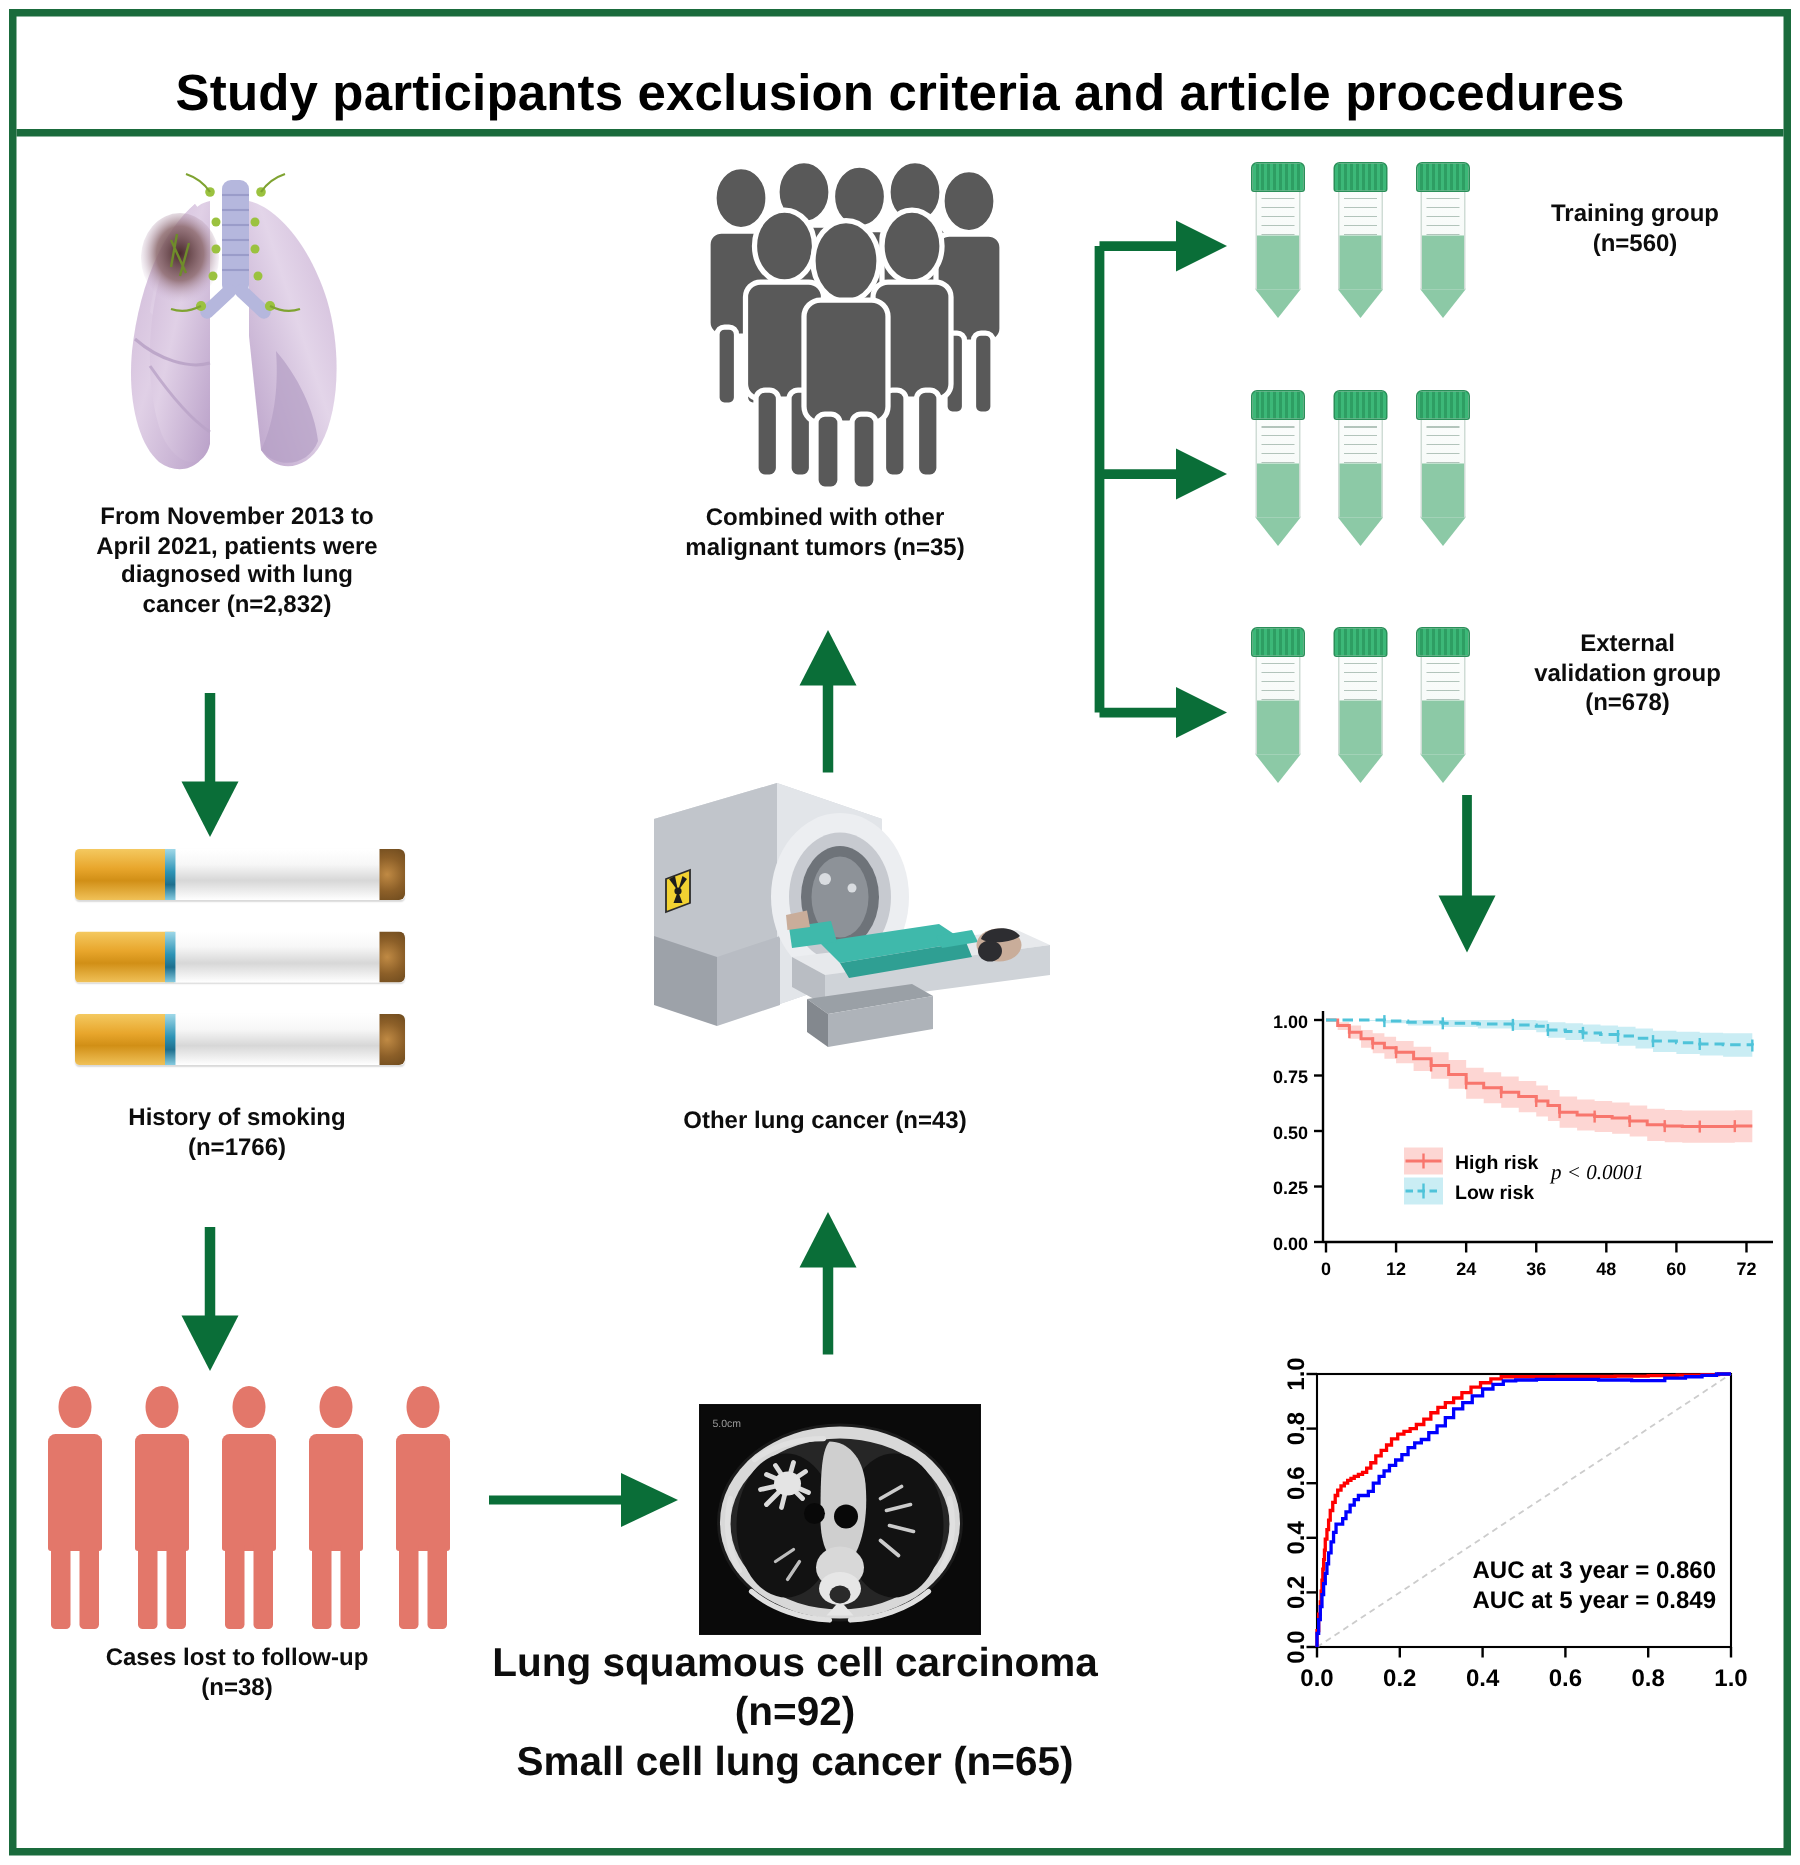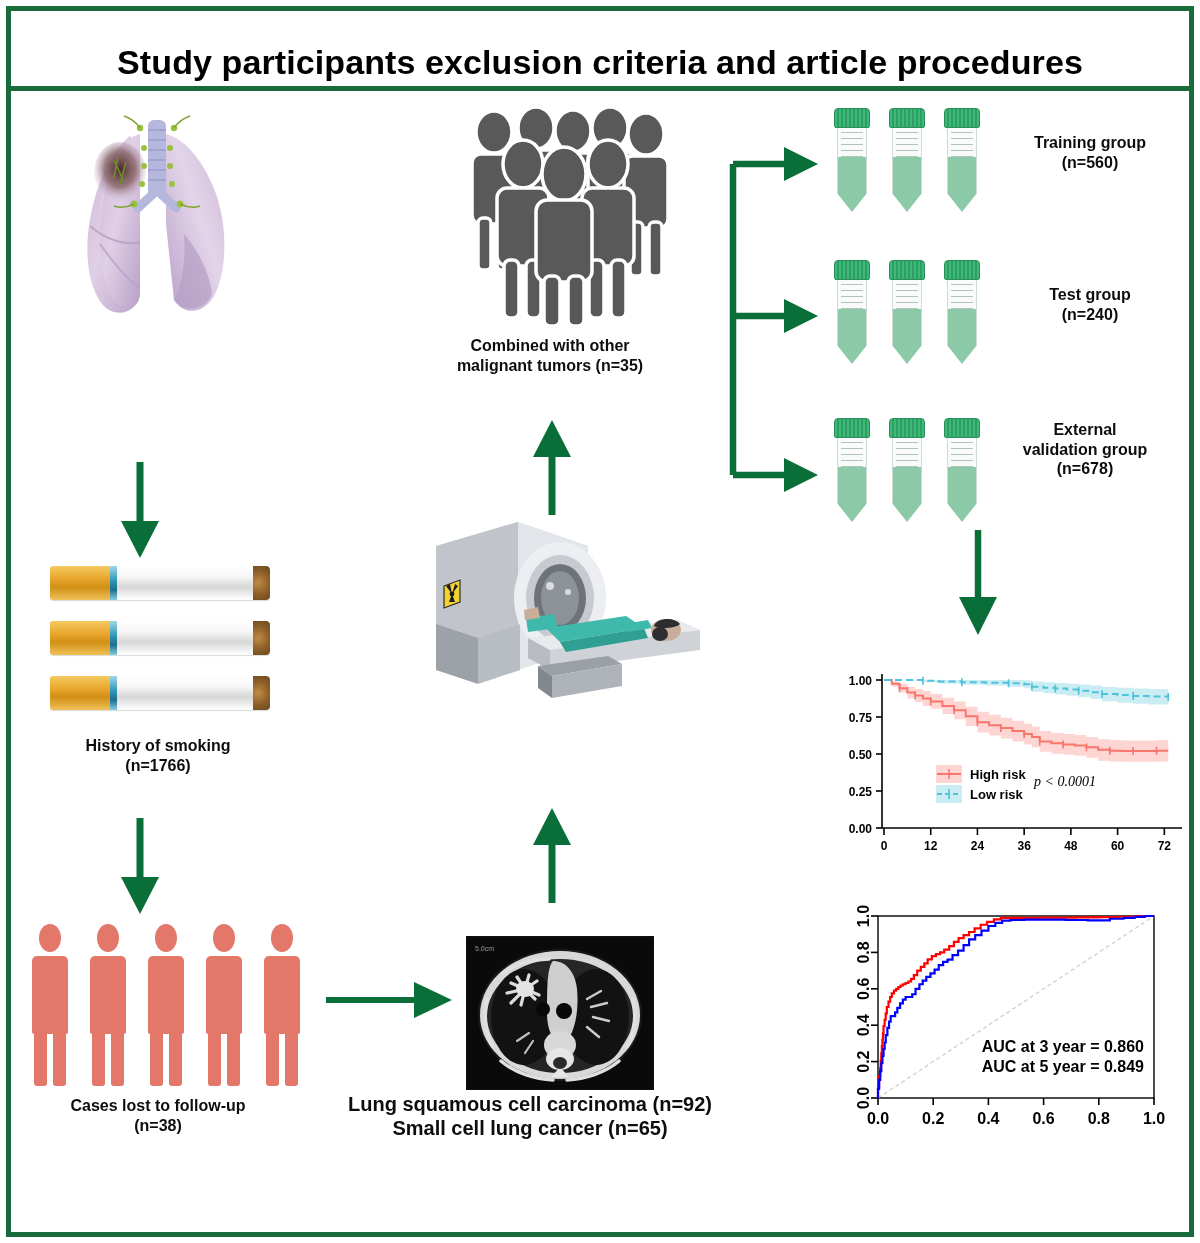--- a/index.html
+++ b/index.html
@@ -173,20 +173,24 @@
       </g>
       <g stroke="#7fa331" stroke-width="1.5" fill="none">
         <path d="M92 24 C88 18 82 14 76 12"></path>
           <path d="M126 24 C130 18 136 14 142 12"></path>
         <path d="M86 100 C78 104 72 104 66 102"></path>
           <path d="M132 100 C140 104 146 104 152 102"></path>
       </g>
     </svg>
   </div>
 
+  <div class="cap" style="left:8px;top:335px;width:300px;">From November 2013 to
+April 2021, patients were
+diagnosed with lung
+cancer (n=2,832)</div>
 
   <svg class="arrow-svg" style="left:110px;top:462px;" width="60" height="100" viewBox="0 0 60 100">
     <line x1="30" y1="0" x2="30" y2="70" stroke="#0a6e38" stroke-width="7"></line>
     <polygon points="30,96 11,59 49,59" fill="#0a6e38"></polygon>
   </svg>
 
   <div class="cigs">
     <div class="cig" style="top:0;">
         <div class="paper"></div>
         <div class="filter"></div>
@@ -346,20 +350,21 @@
       <polygon points="116,104 130,101 132,112 117,114" fill="#c9ad9a"></polygon>
 
       <polygon points="216,118 240,114 244,122 220,126" fill="#3fb9ab"></polygon>
 
       <ellipse cx="258" cy="124" rx="15" ry="11" fill="#c9ad9a"></ellipse>
       <path d="M246 120 C248 112 266 110 272 118 C268 122 252 124 246 120 Z" fill="#2d2d31"></path>
       <ellipse cx="252" cy="128" rx="8" ry="7" fill="#2d2d31"></ellipse>
     </svg>
   </div>
 
+  <div class="cap" style="left:380px;top:738px;width:340px;">Other lung cancer (n=43)</div>
 
   <svg class="arrow-svg" style="left:522px;top:808px;" width="60" height="95" viewBox="0 0 60 95">
     <line x1="30" y1="95" x2="30" y2="26" stroke="#0a6e38" stroke-width="7"></line>
     <polygon points="30,0 11,37 49,37" fill="#0a6e38"></polygon>
   </svg>
 
   <div class="ctslice">
     <svg viewBox="0 0 186 152" width="186" height="152" xmlns="http://www.w3.org/2000/svg">
       <rect width="186" height="152" fill="#0a0a0a"></rect>
 
@@ -390,21 +395,21 @@
         <path d="M20 62 C16 78 18 96 26 110"></path>
         <path d="M166 62 C170 78 168 96 160 110"></path>
         <path d="M34 124 C48 136 68 142 86 143"></path>
         <path d="M152 124 C138 136 118 142 100 143"></path>
         <path d="M36 36 C50 26 66 22 82 22"></path>
       </g>
       <text x="8" y="14" fill="#9a9a9a" font-size="7" font-family="Liberation Sans, sans-serif">5.0cm</text>
     </svg>
   </div>
 
-  <div class="cap" style="left:310px;top:1092px;width:440px;font-size:20px;">Lung squamous cell carcinoma (n=92)
+  <div class="cap" style="left:310px;top:1092px;width:440px;font-size:27px;">Lung squamous cell carcinoma (n=92)
 Small cell lung cancer (n=65)</div>
 
   <svg class="arrow-svg" style="left:700px;top:130px;" width="150" height="360" viewBox="0 0 150 360">
     <g stroke="#0a6e38" stroke-width="6.5" fill="none">
       <line x1="33" y1="34" x2="33" y2="345"></line>
       <line x1="33" y1="34" x2="90" y2="34"></line>
       <line x1="33" y1="186" x2="90" y2="186"></line>
       <line x1="33" y1="345" x2="90" y2="345"></line>
     </g>
     <polygon points="118,34 84,17 84,51" fill="#0a6e38"></polygon>
@@ -454,22 +459,20 @@
         <div class="cap-top"></div>
       </div>
     <div class="tube" style="left:110px;">
         <div class="body"></div>
         <div class="ticks"></div>
         <div class="liquid"></div>
         <div class="point"></div>
         <div class="cap-top"></div>
       </div>
   </div>
-  <div class="cap" style="left:990px;top:285px;width:200px;">Test group
-(n=240)</div>
 
   <div class="tubes" style="left:832px;top:418px;">
     <div class="tube" style="left:0;">
         <div class="body"></div>
         <div class="ticks"></div>
         <div class="liquid"></div>
         <div class="point"></div>
         <div class="cap-top"></div>
       </div>
     <div class="tube" style="left:55px;">

